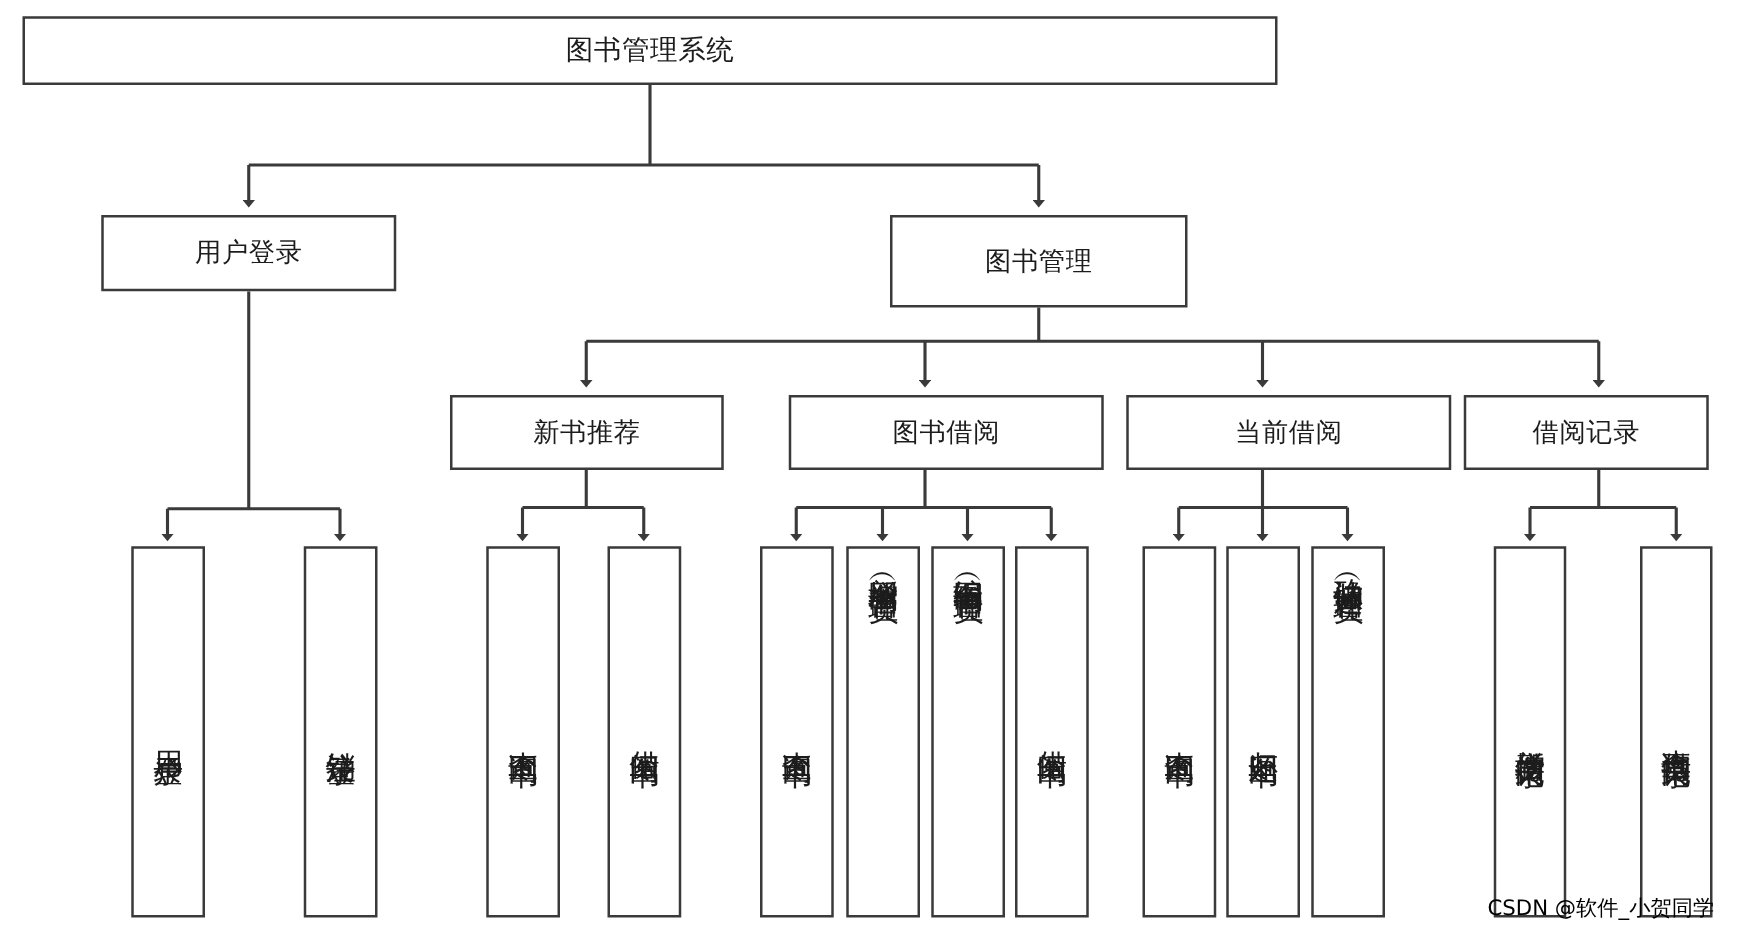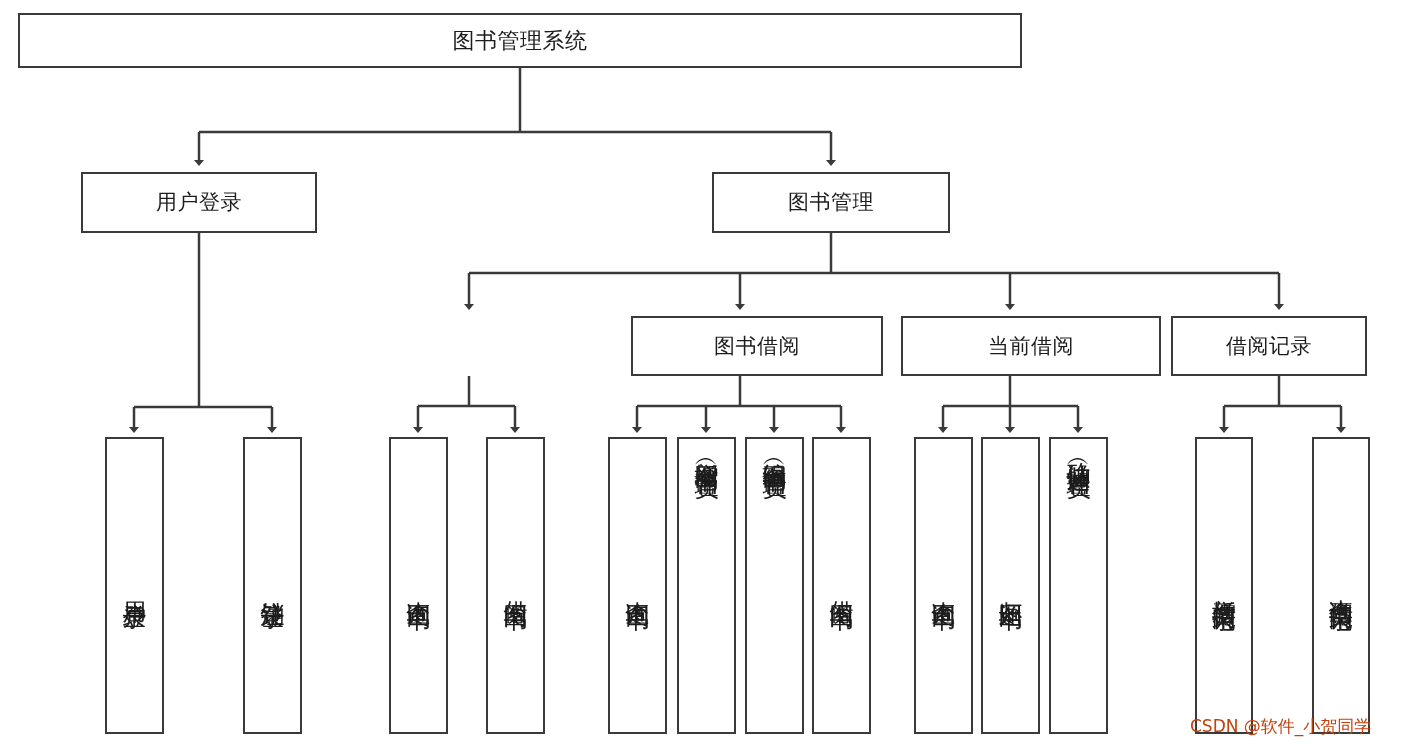--- a/index.html
+++ b/index.html
@@ -56,21 +56,21 @@
     line-height: 1.0;
     letter-spacing: 2px;
     white-space: nowrap;
   }
   .node.v.centered {
     align-items: center;
     padding-top: 0;
   }
   .watermark {
     position: absolute;
-    color: #c2410c;
+    color: #000000;
     font-size: 17px;
     white-space: nowrap;
     font-family: "DejaVu Sans", "Liberation Sans", sans-serif;
   }
 </style>
 </head>
 <body>
 
 <div id="canvas">
 
@@ -125,24 +125,27 @@
   </svg>
 
   <div class="node h root" style="left:18px; top:13px; width:1004px; height:55px;">
     <span class="label">图书管理系统</span>
   </div>
 
   <div class="node h" style="left:81px; top:172px; width:236px; height:61px;">
     <span class="label">用户登录</span>
   </div>
 
-  <div class="node h" style="left:712px; top:172px; width:238px; height:61px;">
+  <div class="node h" style="left:712px; top:172px; width:238px; height:74px;">
     <span class="label">图书管理</span>
   </div>
 
+  <div class="node h" style="left:360px; top:316px; width:219px; height:60px;">
+    <span class="label">新书推荐</span>
+  </div>
 
   <div class="node h" style="left:631px; top:316px; width:252px; height:60px;">
     <span class="label">图书借阅</span>
   </div>
 
   <div class="node h" style="left:901px; top:316px; width:260px; height:60px;">
     <span class="label">当前借阅</span>
   </div>
 
   <div class="node h" style="left:1171px; top:316px; width:196px; height:60px;">

